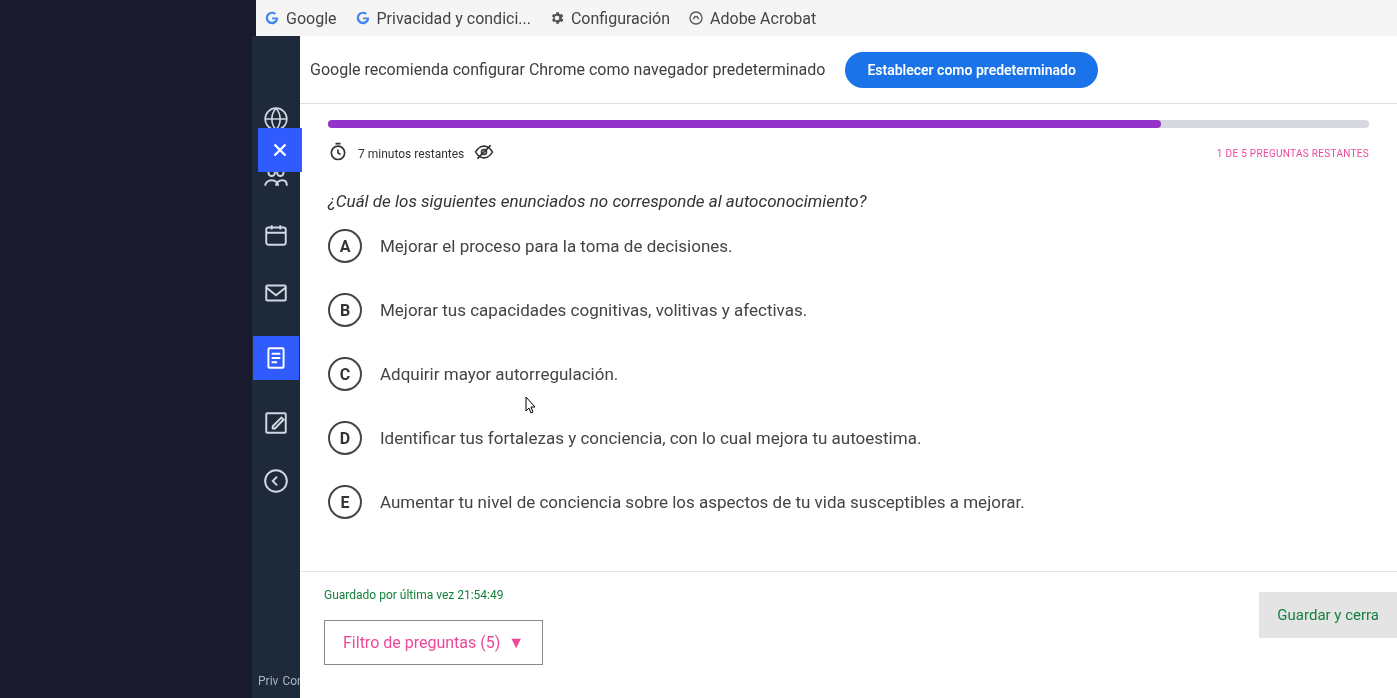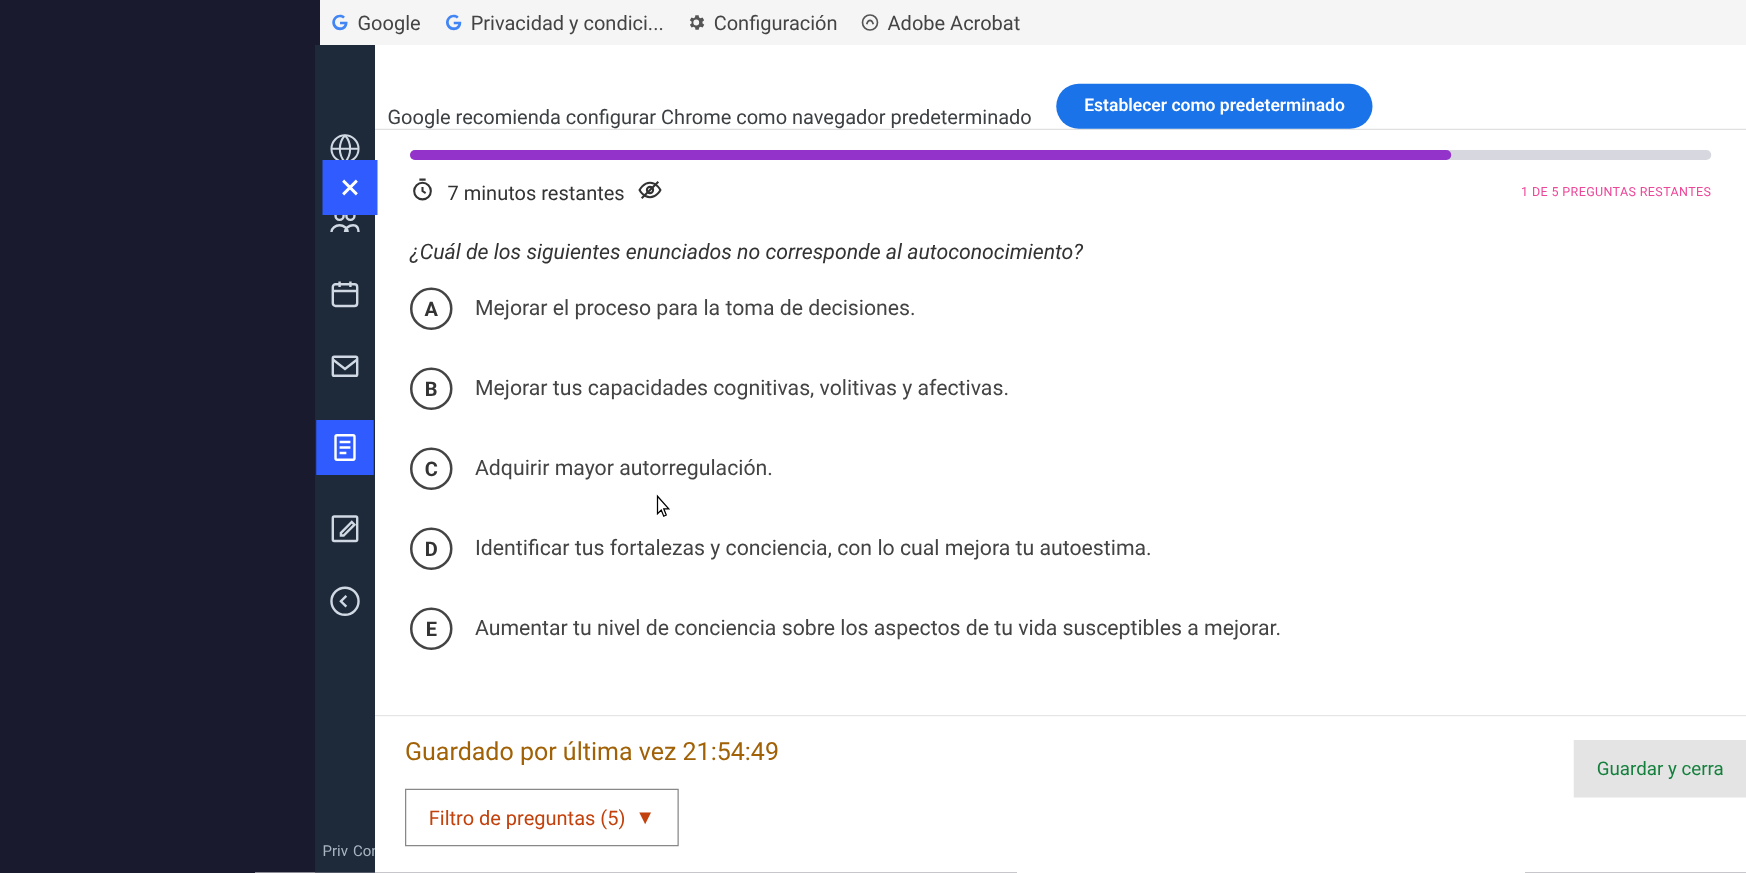--- a/index.html
+++ b/index.html
@@ -4,57 +4,57 @@
 <style>
   * { margin: 0; padding: 0; box-sizing: border-box; font-family: -apple-system, BlinkMacSystemFont, "Segoe UI", Roboto, Arial, sans-serif; }
   body { width: 1397px; height: 698px; background: #1a1a2e; overflow: hidden; position: relative; }
 
   
   .bookmarks-bar { position: absolute; top: 0; left: 256px; right: 0; height: 36px; background: #f5f5f5; display: flex; align-items: center; padding: 0 8px; gap: 18px; }
   .bookmark-item { display: flex; align-items: center; gap: 6px; font-size: 16px; color: #444; cursor: pointer; }
   .bm-icon { width: 16px; height: 16px; display: inline-flex; align-items: center; justify-content: center; }
 
   
-  .default-banner { position: absolute; top: 36px; left: 256px; right: 0; height: 68px; background: #fff; border-bottom: 1px solid #e0e0e0; display: flex; align-items: flex-end; padding: 0 12px; gap: 20px; }
+  .default-banner { position: absolute; top: 36px; left: 256px; right: 0; height: 68px; background: #fff; border-bottom: 1px solid #e0e0e0; display: flex; align-items: center; padding: 0 12px; gap: 20px; }
   .chrome-logo { width: 22px; height: 22px; }
   .banner-text { font-size: 16px; color: #3c4043; flex: 0 0 auto; }
   .set-default-btn { background: #1a73e8; color: #fff; border: none; border-radius: 20px; padding: 10px 22px; font-size: 14px; font-weight: 600; cursor: pointer; }
 
   
   .left-rail { position: absolute; top: 36px; left: 252px; width: 48px; bottom: 0; background: #1e2a3a; display: flex; flex-direction: column; align-items: center; padding-top: 68px; gap: 28px; z-index: 0; }
   .rail-icon { width: 30px; height: 30px; color: #c9d1d9; display: flex; align-items: center; justify-content: center; }
   .rail-icon.active-box { background: #2f5bff; width: 46px; height: 44px; }
 
   
   .close-tab { position: absolute; top: 128px; left: 258px; width: 44px; height: 44px; background: #2f5bff; display: flex; align-items: center; justify-content: center; z-index: 5; }
   .close-tab svg { stroke: #fff; }
 
   
   .quiz-panel { position: absolute; top: 104px; left: 300px; right: 0; bottom: 0; background: #fff; z-index: 2; }
 
   .progress-track { height: 8px; background: #d7d7e0; margin: 16px 28px 0 28px; border-radius: 4px; position: relative; }
   .progress-fill { position: absolute; left: 0; top: 0; bottom: 0; width: 80%; background: #9333c9; border-radius: 4px; }
 
   .status-row { display: flex; align-items: center; justify-content: space-between; padding: 14px 28px 18px 28px; }
-  .status-left { display: flex; align-items: center; gap: 10px; font-size: 16px; color: #333; }
+  .status-left { display: flex; align-items: center; gap: 10px; font-size: 12px; color: #333; }
   .status-right { font-size: 10px; color: #ec4899; letter-spacing: 0.3px; }
 
   .question { padding: 8px 28px 6px 28px; font-size: 17px; color: #333; font-style: italic; }
 
   .options { padding: 12px 28px; display: flex; flex-direction: column; gap: 30px; }
   .option { display: flex; align-items: center; gap: 18px; cursor: pointer; }
   .opt-circle { width: 34px; height: 34px; border: 2px solid #444; border-radius: 50%; display: flex; align-items: center; justify-content: center; font-weight: 700; color: #333; flex: 0 0 34px; }
   .opt-text { font-size: 17px; color: #444; }
 
   .divider { border-top: 1px solid #e5e5e5; margin: 40px 0 0 0; }
 
   .footer-row { display: flex; align-items: center; justify-content: space-between; padding: 16px 0 0 24px; }
-  .saved-text { font-size: 20px; color: #a16207; }
-
-  .filter-btn { margin: 18px 0 0 24px; border: 1px solid #888; background: #fff; padding: 12px 18px; font-size: 16px; color: #c2410c; display: inline-flex; align-items: center; gap: 8px; cursor: pointer; }
+  .saved-text { font-size: 12px; color: #15803d; }
+
+  .filter-btn { margin: 18px 0 0 24px; border: 1px solid #888; background: #fff; padding: 12px 18px; font-size: 16px; color: #ec4899; display: inline-flex; align-items: center; gap: 8px; cursor: pointer; }
 
   .save-close-btn { position: absolute; right: 0; bottom: 60px; background: #e4e4e4; color: #15803d; border: none; padding: 14px 18px; font-size: 15px; cursor: pointer; }
 
   .rail-bottom-labels { position:absolute; left:258px; bottom:10px; display:flex; gap:4px; color:#aab5c2; font-size:12px; z-index:1;}
 
   .cursor-ptr { position:absolute; top:395px; left:520px; z-index:10; pointer-events:none;}
 
 </style>
 </head>
 <body>

